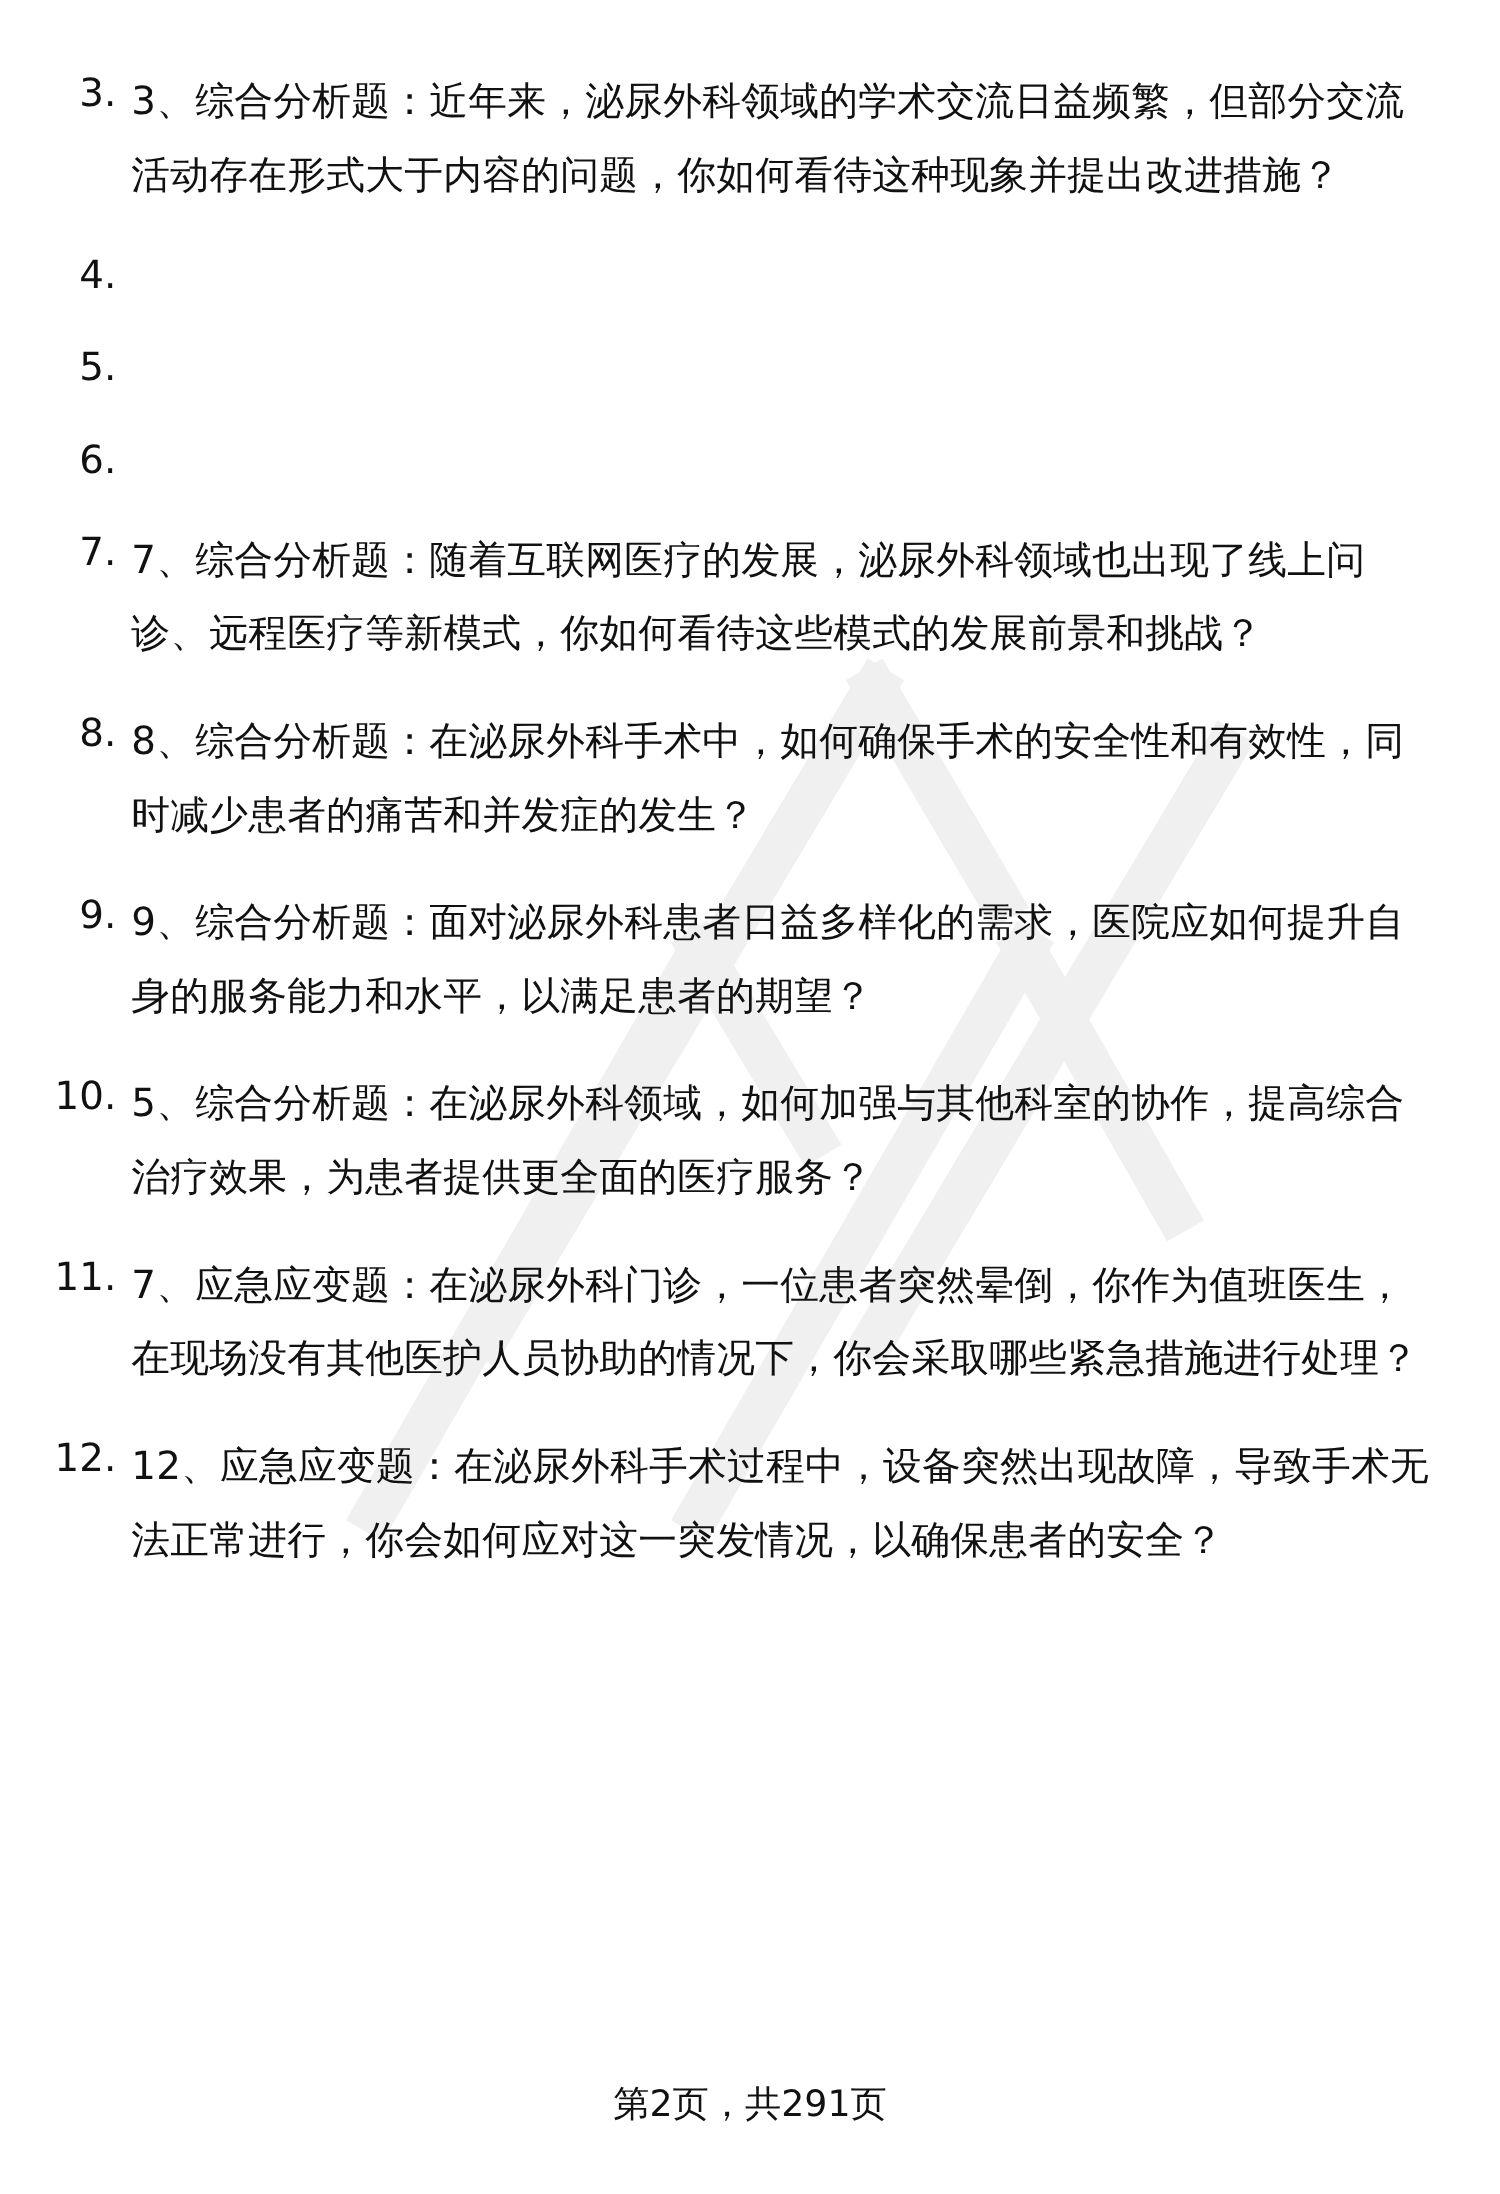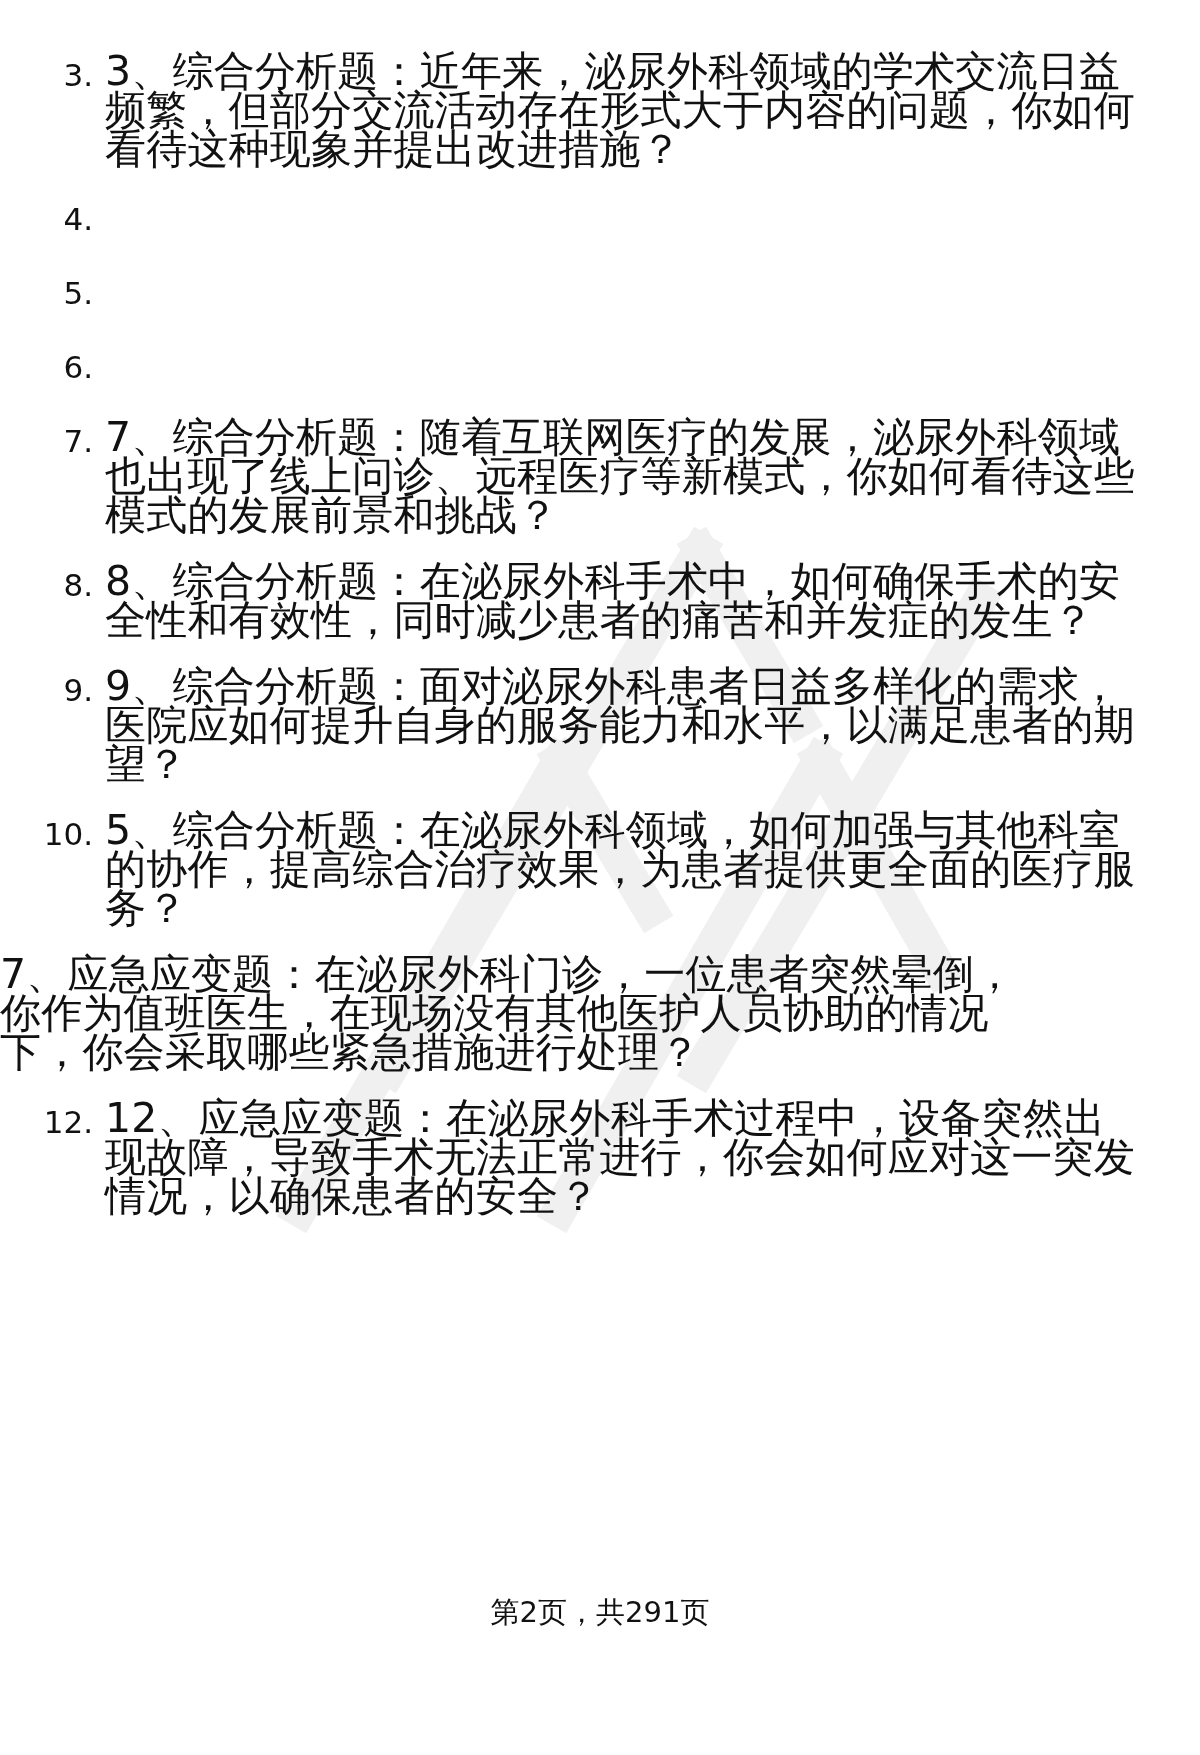--- a/index.html
+++ b/index.html
@@ -11,26 +11,26 @@
     position: absolute; left: 180px; top: 430px; width: 900px; height: 820px;
     pointer-events: none; z-index: 0;
   }
   .list { position: absolute; left: 0; top: 52px; width: 1200px; z-index: 1; }
   .item { position: relative; display: flex; margin-bottom: 27px; }
   .num {
     width: 105px; text-align: right; padding-right: 12px; box-sizing: border-box;
     font-size: 31px; line-height: 47px; flex: 0 0 auto;
   }
   .text {
-    width: 1040px; font-size: 41px; line-height: 39px; letter-spacing: 0.2px;
+    width: 1040px; font-size: 31px; line-height: 59px; letter-spacing: 0.2px;
     word-break: break-all;
   }
   .item.wide .num { width: 105px; }
   .footer {
-    position: absolute; left: 0; right: 0; top: 1592px; text-align: center;
+    position: absolute; left: 0; right: 0; top: 1663px; text-align: center;
     font-size: 29px; line-height: 40px; z-index: 1;
   }
 </style>
 </head>
 <body>
 
 <svg class="watermark" viewBox="0 0 900 820" xmlns="http://www.w3.org/2000/svg">
   <g fill="none" stroke="#f0f0f0" stroke-width="34" stroke-linecap="square">
     <path d="M120 780 L380 330"></path>
     <path d="M210 640 L520 120"></path>
@@ -66,20 +66,21 @@
   </div>
   <div class="item">
     <div class="num">9.</div>
     <div class="text">9、综合分析题：面对泌尿外科患者日益多样化的需求，医院应如何提升自身的服务能力和水平，以满足患者的期望？</div>
   </div>
   <div class="item wide">
     <div class="num">10.</div>
     <div class="text">5、综合分析题：在泌尿外科领域，如何加强与其他科室的协作，提高综合治疗效果，为患者提供更全面的医疗服务？</div>
   </div>
   <div class="item wide">
+    <div class="num">11.</div>
     <div class="text">7、应急应变题：在泌尿外科门诊，一位患者突然晕倒，你作为值班医生，在现场没有其他医护人员协助的情况下，你会采取哪些紧急措施进行处理？</div>
   </div>
   <div class="item wide">
     <div class="num">12.</div>
     <div class="text">12、应急应变题：在泌尿外科手术过程中，设备突然出现故障，导致手术无法正常进行，你会如何应对这一突发情况，以确保患者的安全？</div>
   </div>
 </div>
 
 <div class="footer">第2页，共291页</div>
 

